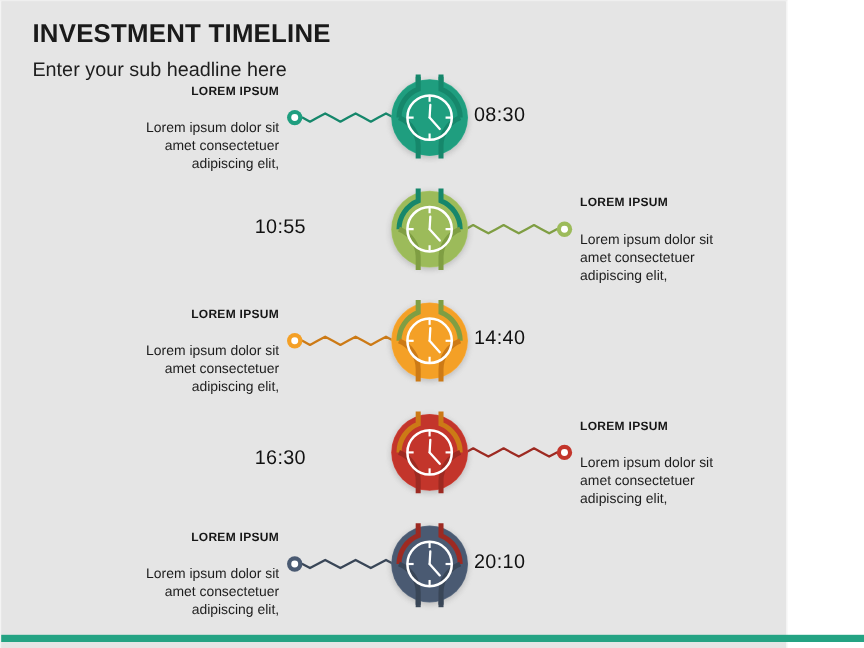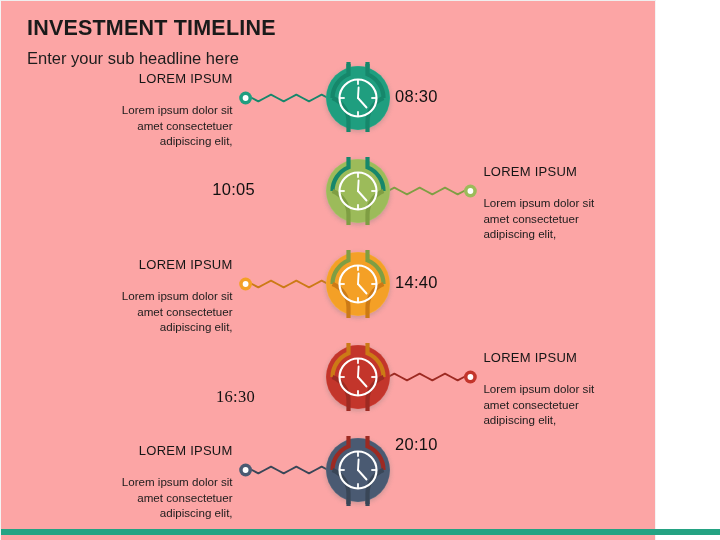--- a/index.html
+++ b/index.html
@@ -5,21 +5,21 @@
   html,body{margin:0;padding:0;}
   body{
     width:720px;height:540px;
     background:#ffffff;
     font-family:"Liberation Sans", sans-serif;
     overflow:hidden;
     position:relative;
   }
   #slide{
     position:absolute;left:0;top:0;width:656px;height:540px;
-    background:#fca5a5;
+    background:#e5e5e5;
     border-top:1px solid #efefef;
     border-left:1px solid #f4f4f4;
     border-right:1px solid #f4f4f4;
     box-sizing:border-box;
   }
   
   .hdr{position:absolute;left:26px;top:16px;}
   .hdr .title{
     font-size:21.5px;font-weight:bold;color:#1a1a1a;
     letter-spacing:.2px;line-height:1.1;
@@ -33,21 +33,21 @@
   .accent-bar{
     position:absolute;left:0;bottom:5px;width:720px;height:6px;
     background:#24a383;
   }
   
   #tl{position:absolute;left:0;top:0;width:720px;height:540px;}
   #tl svg{position:absolute;left:0;top:0;}
   
   .txt{position:absolute;width:150px;}
   .txt .lab{
-    font-size:13px;font-weight:normal;color:#161616;
+    font-size:10px;font-weight:bold;color:#161616;
     letter-spacing:.25px;line-height:1.25;
   }
   .txt .body{
     font-size:11.6px;color:#1c1c1c;line-height:1.33;margin-top:15px;
   }
   .txt.left{text-align:right;}
   .txt.right{text-align:left;}
   
   .time{
     position:absolute;font-size:16.5px;color:#111;
@@ -203,48 +203,48 @@
   <div id="overlay">
       <div class="time right-of" style="left: 394px; top: 86px;">08:30</div>
       <div class="txt left" style="top: 70px; left: 81.6px;">
         <div class="lab">LOREM IPSUM</div>
         <div class="body">
           <div>Lorem ipsum dolor sit</div>
           <div>amet consectetuer</div>
           <div>adipiscing elit,</div>
         </div>
       </div>
-      <div class="time left-of" style="right: 400px; top: 179px;">10:05</div>
+      <div class="time left-of" style="right: 400px; top: 179px;">10:55</div>
       <div class="txt right" style="top: 163px; left: 482.4px;">
         <div class="lab">LOREM IPSUM</div>
         <div class="body">
           <div>Lorem ipsum dolor sit</div>
           <div>amet consectetuer</div>
           <div>adipiscing elit,</div>
         </div>
       </div>
       <div class="time right-of" style="left: 394px; top: 272px;">14:40</div>
       <div class="txt left" style="top: 256px; left: 81.6px;">
         <div class="lab">LOREM IPSUM</div>
         <div class="body">
           <div>Lorem ipsum dolor sit</div>
           <div>amet consectetuer</div>
           <div>adipiscing elit,</div>
         </div>
       </div>
-      <div class="time left-of" style="right: 400px; top: 386px; font-family: Liberation Serif, serif;">16:30</div>
+      <div class="time left-of" style="right: 400px; top: 372px;">16:30</div>
       <div class="txt right" style="top: 349px; left: 482.4px;">
         <div class="lab">LOREM IPSUM</div>
         <div class="body">
           <div>Lorem ipsum dolor sit</div>
           <div>amet consectetuer</div>
           <div>adipiscing elit,</div>
         </div>
       </div>
-      <div class="time right-of" style="left: 394px; top: 434px;">20:10</div>
+      <div class="time right-of" style="left: 394px; top: 458px;">20:10</div>
       <div class="txt left" style="top: 442px; left: 81.6px;">
         <div class="lab">LOREM IPSUM</div>
         <div class="body">
           <div>Lorem ipsum dolor sit</div>
           <div>amet consectetuer</div>
           <div>adipiscing elit,</div>
         </div>
       </div>
     </div>
 

